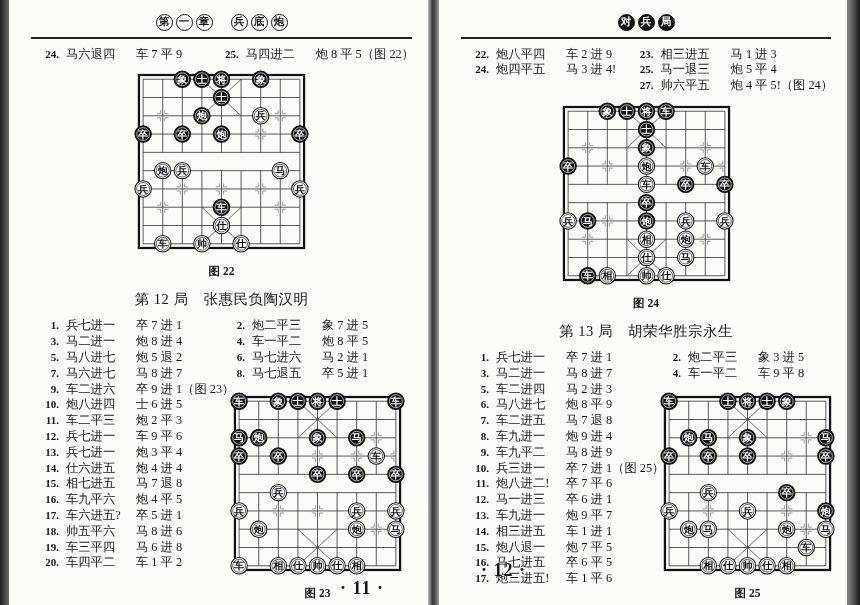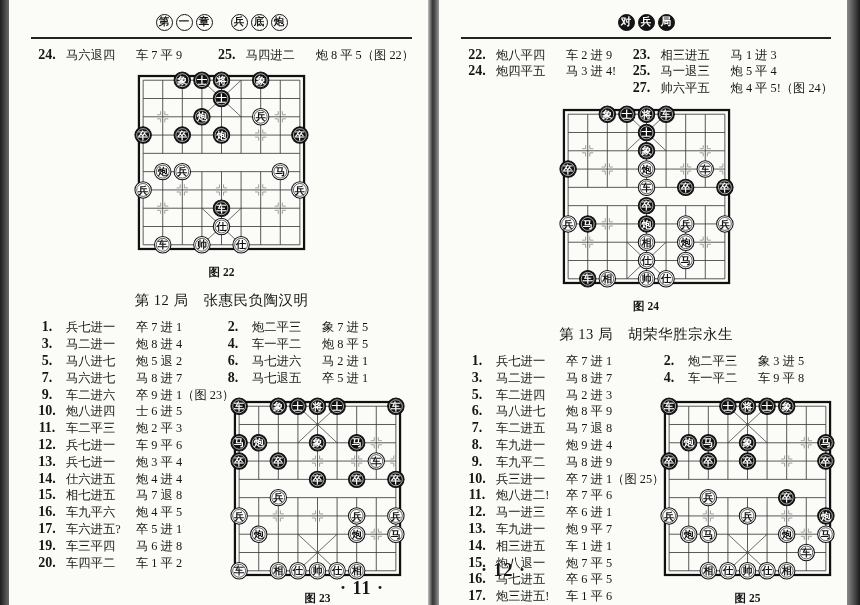--- a/index.html
+++ b/index.html
@@ -15,21 +15,21 @@
   .hdr{display:flex;justify-content:center;gap:18px;margin-top:2px}
   .hgroup{display:flex;gap:3px}
   .badge{width:17px;height:17px;border-radius:50%;display:flex;align-items:center;justify-content:center;font-size:10.5px;font-weight:bold;line-height:1}
   .badge-outline{border:1.4px solid #161616;color:#161616;background:#fbfbf8}
   .badge-filled{background:#141414;color:#fff;border:1px solid #141414}
   .rule{height:1.6px;background:#222;margin:6px 2px 0 2px}
   .intro{display:flex;margin-top:8px;padding-left:6px}
   .intro-a{width:190px}
   .intro-b{flex:1}
   .mv{display:flex;line-height:15.8px;font-size:12.3px;white-space:nowrap;align-items:baseline}
-  .mv .no{width:24px;text-align:center;font-weight:bold;font-size:14px;margin-right:7px;flex:none}
+  .mv .no{width:24px;text-align:right;font-weight:bold;font-size:11px;margin-right:7px;flex:none}
   .mv .red{width:70px;flex:none}
   .bwrap{display:flex;flex-direction:column;align-items:center;margin-top:5px}
   .board{width:181px;height:189px;display:block}
   .board text{font-family:"Liberation Serif","DejaVu Serif",serif;font-weight:bold}
   .cap{font-size:11.5px;font-weight:bold;margin-top:8px}
   .stitle{text-align:center;font-size:14.5px;font-weight:normal;margin-top:11px;letter-spacing:.5px}
   .cols{display:flex;margin-top:9px;padding-left:6px}
   .col-a{width:186px;flex:none}
   .col-b{flex:1;display:flex;flex-direction:column}
   .col-b .bwrap{margin-top:7px}
@@ -303,20 +303,25 @@
             <span class="red">车九平六</span>
             <span class="blk">炮 4 平 5</span>
           </div>
 
           <div class="mv">
             <span class="no">17.</span>
             <span class="red">车六进五?</span>
             <span class="blk">卒 5 进 1</span>
           </div>
 
+          <div class="mv">
+            <span class="no">18.</span>
+            <span class="red">帅五平六</span>
+            <span class="blk">马 8 进 6</span>
+          </div>
 
           <div class="mv">
             <span class="no">19.</span>
             <span class="red">车三平四</span>
             <span class="blk">马 6 进 8</span>
           </div>
 
           <div class="mv">
             <span class="no">20.</span>
             <span class="red">车四平二</span>

